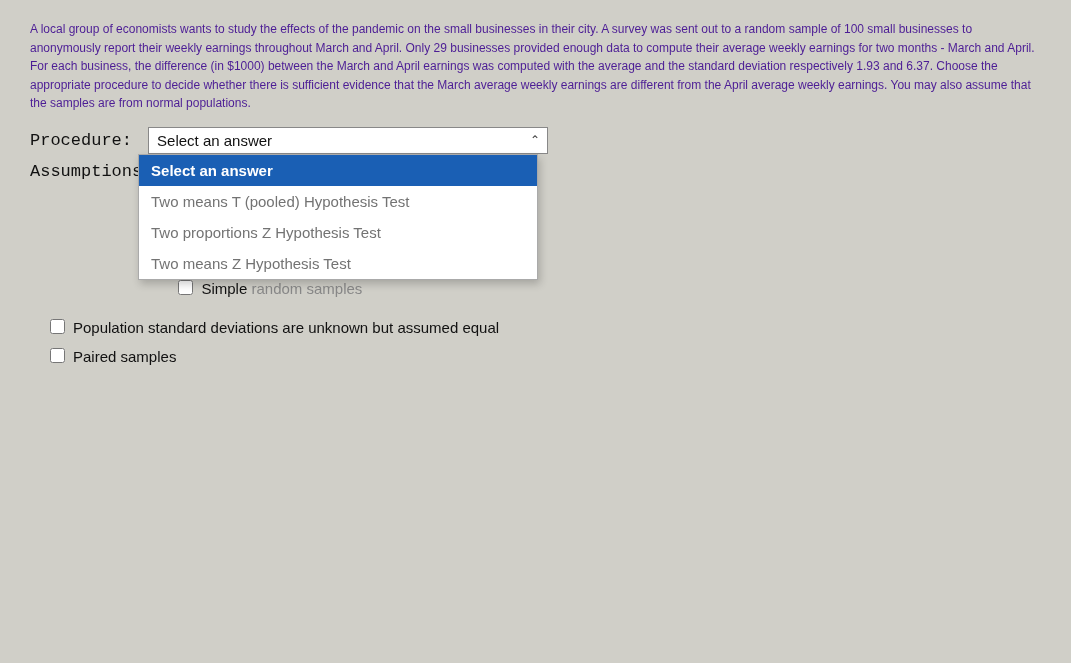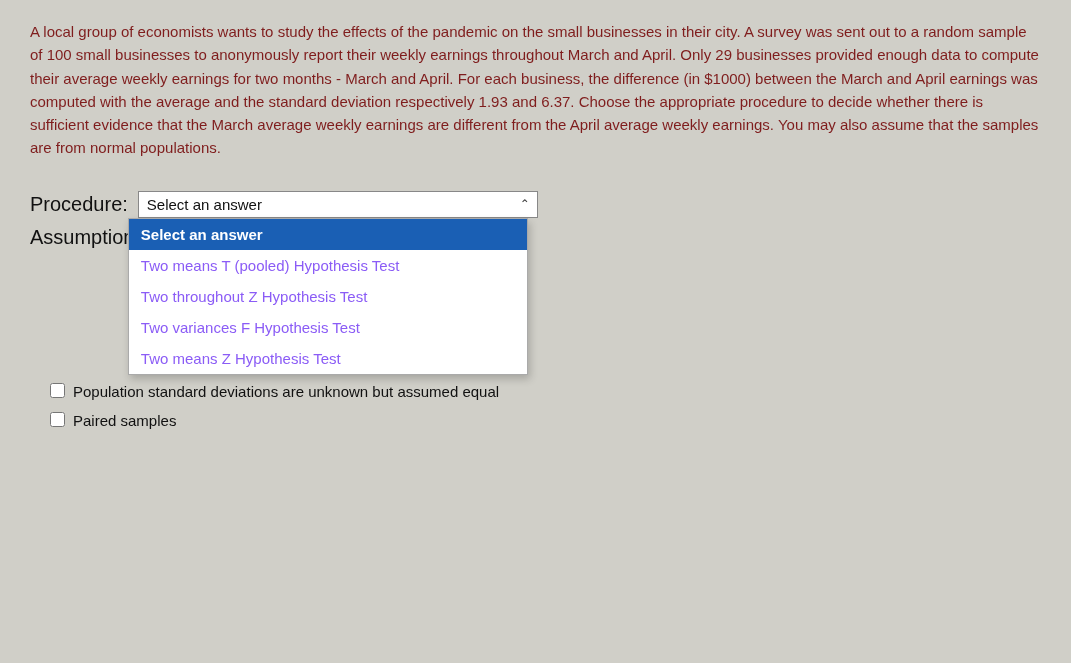--- a/index.html
+++ b/index.html
@@ -13,35 +13,37 @@
       font-family: Arial, sans-serif;
       font-size: 15px;
       color: #111;
       padding: 20px 30px;
       width: 1071px;
       min-height: 663px;
     }
 
     .question-text {
       line-height: 1.55;
-      margin-bottom: 31px;
-      font-size: 15px;
-      color: #7f1d1d;
+      margin-bottom: 14px;
+      font-size: 12px;
+      color: #4c1d95;
     }
 
     .procedure-row {
       display: flex;
       align-items: center;
       margin-bottom: 8px;
       position: relative;
     }
 
     .procedure-label {
-      font-size: 20px;
+      font-size: 17px;
+      margin-right: 6px;
       white-space: nowrap;
+      font-family: Liberation Mono, monospace;
     }
 
     .select-wrapper {
       position: relative;
       display: inline-block;
       padding-left: 10px;
     }
 
     .procedure-select {
       appearance: none;
@@ -74,21 +76,21 @@
       background: #fff;
       border: 1px solid #aaa;
       z-index: 100;
       box-shadow: 2px 4px 8px rgba(0,0,0,0.2);
     }
 
     .dropdown-item {
       padding: 7px 12px;
       font-size: 15px;
       cursor: pointer;
-      color: #8b5cf6;
+      color: #737373;
       white-space: nowrap;
     }
 
     .dropdown-item.selected {
       background: #1a5fb4;
       color: #fff;
       font-weight: bold;
     }
 
     .assumption-row {
@@ -148,22 +150,21 @@
     <div class="select-wrapper">
       <select class="procedure-select">
         <option>Select an answer</option>
       </select>
       <span class="select-arrow">⌃</span>
 
       
       <div class="dropdown-menu">
         <div class="dropdown-item selected">Select an answer</div>
         <div class="dropdown-item">Two means T (pooled) Hypothesis Test</div>
-        <div class="dropdown-item">Two throughout Z Hypothesis Test</div>
-        <div class="dropdown-item">Two variances F Hypothesis Test</div>
+        <div class="dropdown-item">Two proportions Z Hypothesis Test</div>
         <div class="dropdown-item">Two means Z Hypothesis Test</div>
       </div>
     </div>
   </div>
 
   <div class="procedure-row" style="margin-top: 4px; align-items: flex-start;">
     <span class="procedure-label">Assumptions:</span>
     <div class="assumptions-block">
 
       <div class="partial-assumption">

